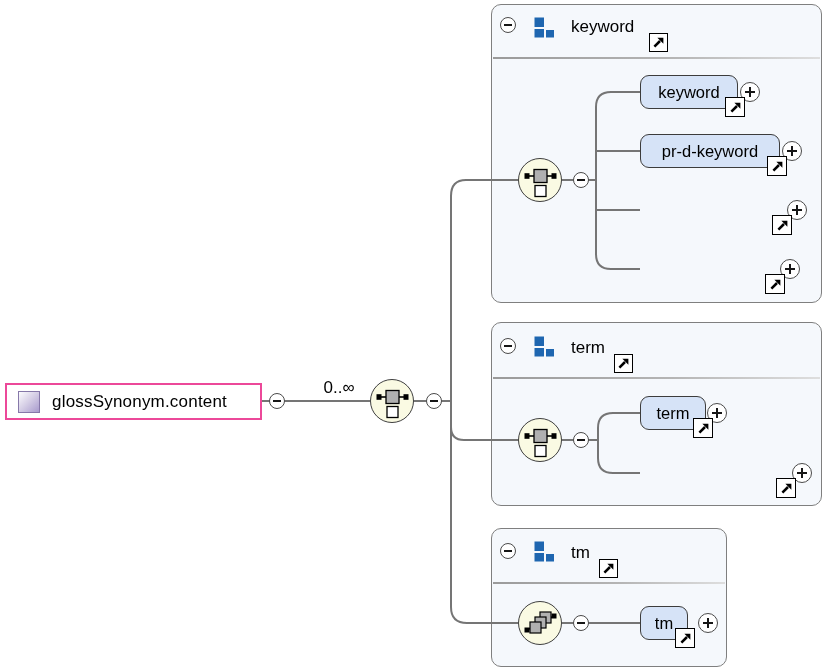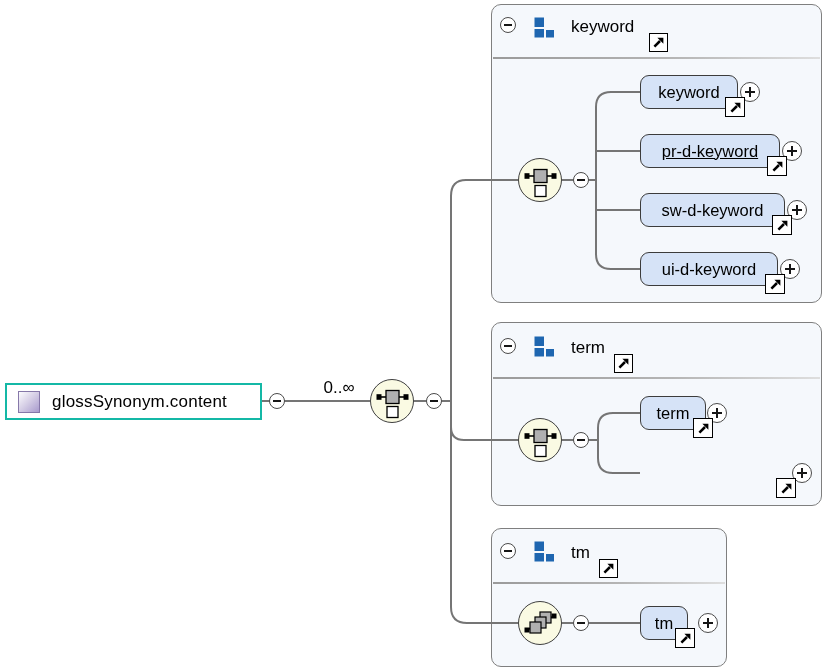--- a/index.html
+++ b/index.html
@@ -16,21 +16,21 @@
   .group-sep {
     position:absolute; left:1px; right:1px; height:2px; z-index:1;
     background:linear-gradient(to right,#9a9a9a 0%,#b5b5b5 55%,#dedede 100%);
   }
   .group-label {
     position:absolute; height:24px; display:flex; align-items:center;
     font-size:17px; z-index:3; white-space:nowrap;
   }
   .root-box {
     position:absolute; left:5px; top:383px; width:257px; height:37px; z-index:3;
-    background:#ffffff; border:2px solid #14b8a6; box-sizing:border-box;
+    background:#ffffff; border:2px solid #ec4899; box-sizing:border-box;
     display:flex; align-items:center; gap:12px; padding-left:11px;
   }
   .elem-icon {
     width:22px; height:22px; box-sizing:border-box; flex:0 0 auto;
     border:1.5px solid #8678a9;
     background:linear-gradient(135deg,#fcfcfe 0%,#d8d1e7 45%,#a89acd 100%);
   }
   .root-label { font-size:17px; letter-spacing:0.2px; }
   .occ-label {
     position:absolute; left:314px; top:378px; width:50px; z-index:3;
@@ -199,39 +199,37 @@
 
   <div class="child-box" style="left:640px; top:75px; width:98px;">keyword</div>
   <div class="round-btn plus-btn" style="left:740px; top:82px;"></div>
   <div class="link-icon" style="left:725px; top:97px;">
     <svg width="15" height="15" viewBox="0 0 20 20">
       <polygon points="16.5,3.5 16.5,11.5 8.5,3.5" fill="#000"></polygon>
       <line x1="4.5" y1="15.5" x2="12" y2="8" stroke="#000" stroke-width="3.4"></line>
     </svg>
   </div>
 
-  <div class="child-box" style="left:640px; top:134px; width:140px;text-decoration:underline;">pr-d-keyword</div>
+  <div class="child-box" style="left:640px; top:134px; width:140px;">pr-d-keyword</div>
   <div class="round-btn plus-btn" style="left:782px; top:141px;"></div>
   <div class="link-icon" style="left:767px; top:156px;">
     <svg width="15" height="15" viewBox="0 0 20 20">
       <polygon points="16.5,3.5 16.5,11.5 8.5,3.5" fill="#000"></polygon>
       <line x1="4.5" y1="15.5" x2="12" y2="8" stroke="#000" stroke-width="3.4"></line>
     </svg>
   </div>
 
-  <div class="child-box" style="left:640px; top:193px; width:145px;">sw-d-keyword</div>
   <div class="round-btn plus-btn" style="left:787px; top:200px;"></div>
   <div class="link-icon" style="left:772px; top:215px;">
     <svg width="15" height="15" viewBox="0 0 20 20">
       <polygon points="16.5,3.5 16.5,11.5 8.5,3.5" fill="#000"></polygon>
       <line x1="4.5" y1="15.5" x2="12" y2="8" stroke="#000" stroke-width="3.4"></line>
     </svg>
   </div>
 
-  <div class="child-box" style="left:640px; top:252px; width:138px;">ui-d-keyword</div>
   <div class="round-btn plus-btn" style="left:780px; top:259px;"></div>
   <div class="link-icon" style="left:765px; top:274px;">
     <svg width="15" height="15" viewBox="0 0 20 20">
       <polygon points="16.5,3.5 16.5,11.5 8.5,3.5" fill="#000"></polygon>
       <line x1="4.5" y1="15.5" x2="12" y2="8" stroke="#000" stroke-width="3.4"></line>
     </svg>
   </div>
 
   <div class="child-box" style="left:640px; top:396px; width:66px;">term</div>
   <div class="round-btn plus-btn" style="left:707px; top:403px;"></div>

